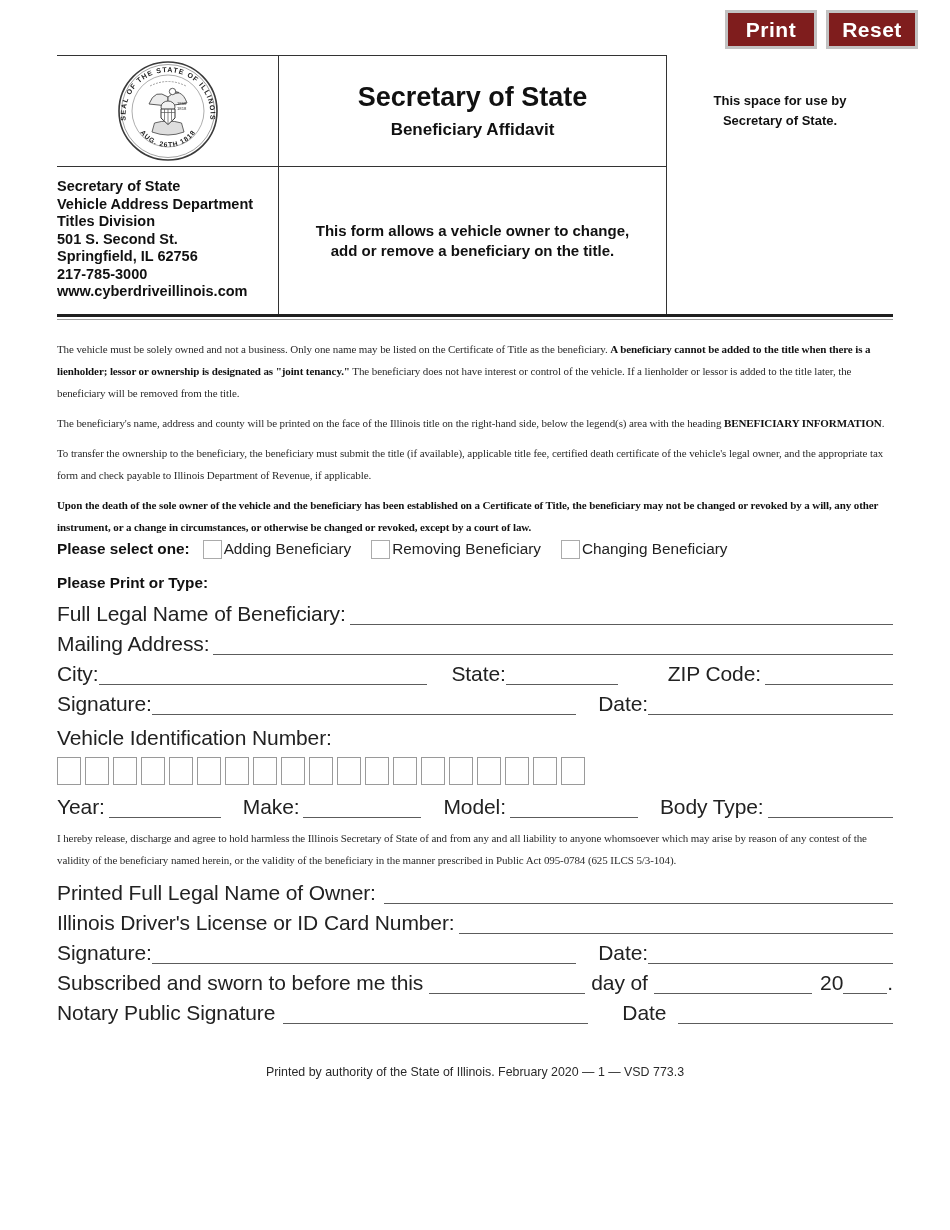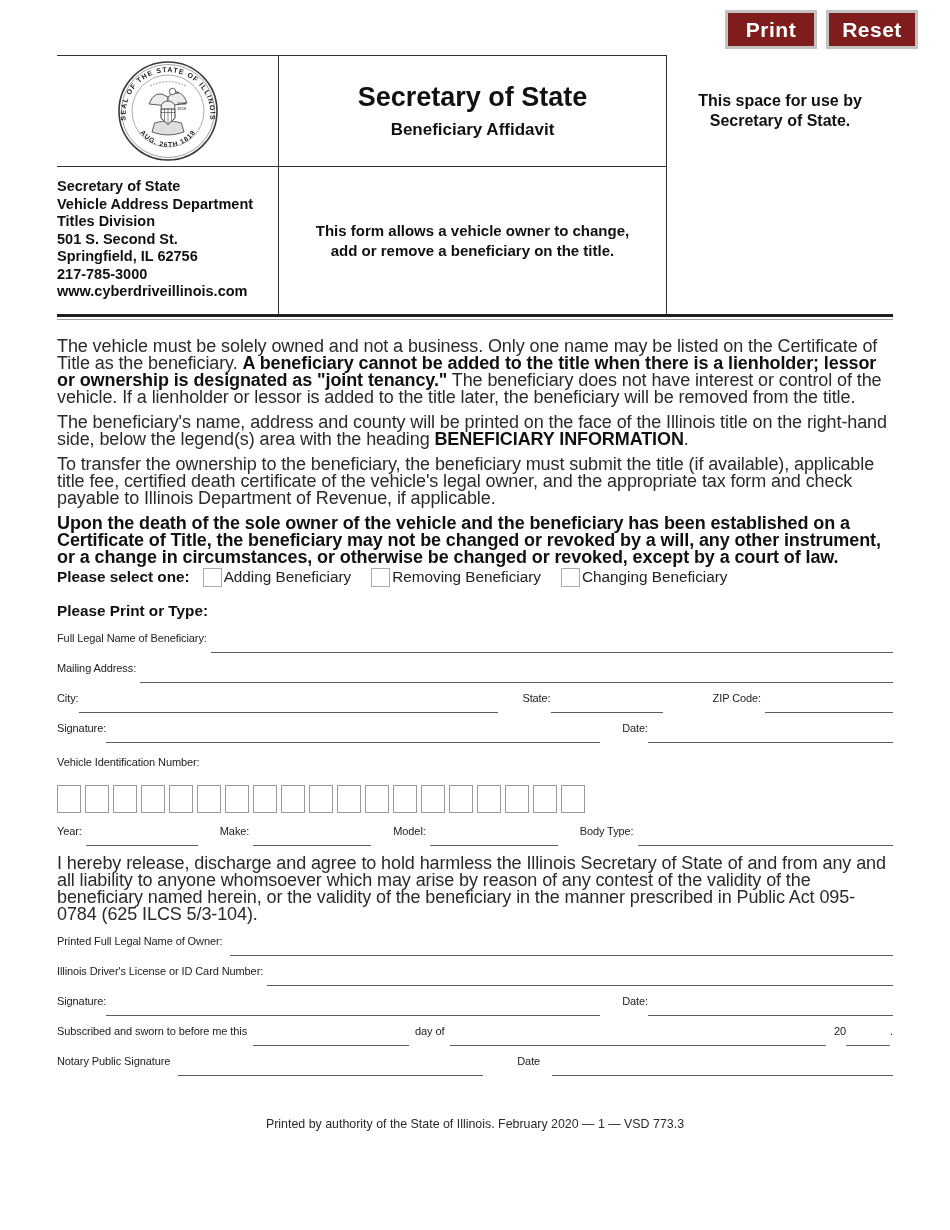--- a/index.html
+++ b/index.html
@@ -13,45 +13,45 @@
        font-weight:bold;font-size:21px;display:flex;align-items:center;justify-content:center;
        font-family:"Liberation Sans",sans-serif;cursor:pointer;letter-spacing:.5px;}
 
   
   .hdr{display:grid;grid-template-columns:222px 388px 226px;}
   .hdr-a{border-top:1.5px solid #333;border-right:1.5px solid #333;border-bottom:1.5px solid #333;
          height:110px;display:flex;align-items:center;justify-content:center;}
   .hdr-b{border-top:1.5px solid #333;border-right:1.5px solid #333;border-bottom:1.5px solid #333;
          display:flex;flex-direction:column;align-items:center;justify-content:center;}
   .hdr-c{display:flex;flex-direction:column;align-items:center;justify-content:center;
-         font-weight:bold;font-size:16px;line-height:20px;color:#111;}
+         font-weight:bold;font-size:13px;line-height:20px;color:#111;}
   .hdr-d{border-right:1.5px solid #333;height:136px;padding-top:11px;}
   .hdr-e{border-right:1.5px solid #333;display:flex;align-items:center;justify-content:center;}
   .hdr-f{}
   .form-title{font-weight:bold;font-size:27px;color:#111;}
   .form-subtitle{font-weight:bold;font-size:17px;color:#111;margin-top:7px;}
   .addr{font-weight:bold;font-size:14.5px;line-height:17.5px;color:#111;}
   .purpose{font-weight:bold;font-size:15px;line-height:20px;text-align:center;color:#111;}
   .hdr-rule{border-top:3px solid #1f1f1f;}
   .hdr-rule2{border-top:1px solid #9d9d9d;margin-top:2px;}
 
   
-  .para{font-size:18px;line-height:17px;letter-spacing:-.1px;margin-top:8px;color:#2a2a2a;}
+  .para{font-size:11px;line-height:22px;letter-spacing:-.1px;margin-top:8px;color:#2a2a2a;font-family:Liberation Serif, serif;}
   .para.first{margin-top:18px;}
   .para .b, .b{font-weight:bold;color:#111;}
 
   
   .selrow{display:flex;align-items:center;font-size:15.3px;height:22px;}
   .selrow .sel-label{font-weight:bold;color:#111;}
   .cb{display:inline-block;width:17px;height:17px;border:1.5px solid #ababab;background:#fff;
       margin-left:13px;margin-right:2px;flex:none;cursor:pointer;}
   .pot{font-weight:bold;font-size:15.3px;color:#111;margin-top:14px;}
 
   
-  .frow{display:flex;align-items:flex-start;margin-top:8px;height:22px;font-size:11px;
+  .frow{display:flex;align-items:flex-end;margin-top:8px;height:22px;font-size:21px;
         letter-spacing:-.1px;white-space:nowrap;}
   .frow.mt12{margin-top:12px;}
   .line{border-bottom:1px solid #5c5c5c;height:5px;align-self:flex-end;margin-bottom:1px;}
   .grow{flex:1;}
   .ml6{margin-left:6px;}  .ml8{margin-left:8px;}  .ml12{margin-left:12px;}
   .ml22{margin-left:22px;} .ml24{margin-left:24px;} .ml34{margin-left:34px;} .ml50{margin-left:50px;}
   .gap4{margin-left:4px;}
 
   
   .vinrow{display:flex;gap:4px;margin-top:7px;}

